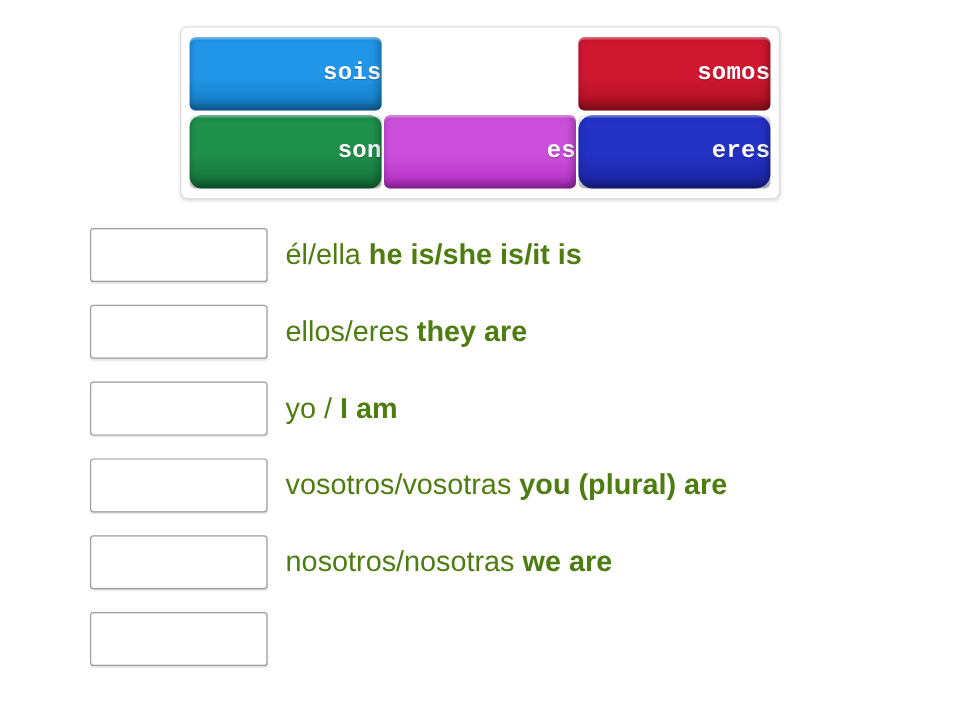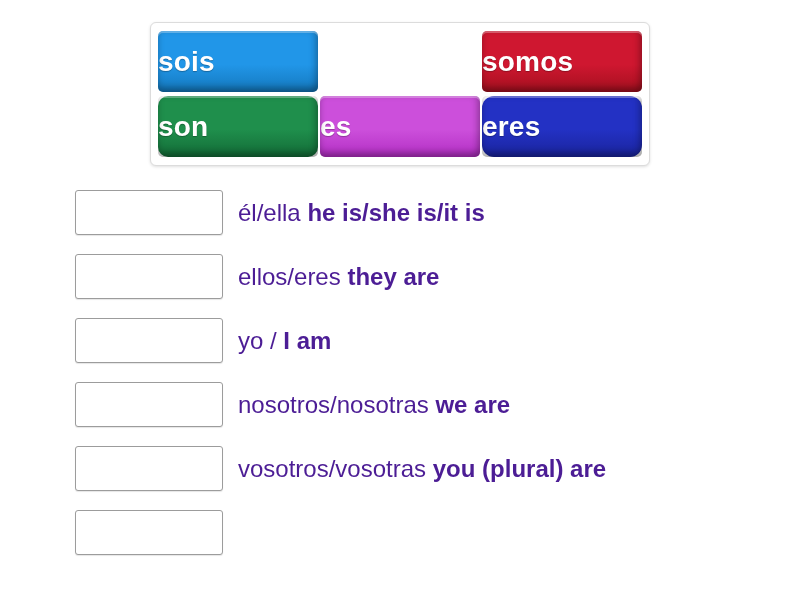--- a/index.html
+++ b/index.html
@@ -38,30 +38,31 @@
     flex-direction: row;
     justify-content: space-between;
     height: 61px;
   }
   .tile {
     width: 160px;
     height: 61px;
     border-radius: 5px;
     display: flex;
     align-items: center;
-    justify-content: flex-start;
+    justify-content: flex-end;
     color: #ffffff;
-    font-size: 28px;
+    font-size: 20px;
     font-weight: bold;
     letter-spacing: 0.2px;
     text-shadow: 0 1px 1px rgba(0,0,0,0.28);
     cursor: move;
     user-select: none;
     position: relative;
     box-sizing: border-box;
+    font-family: Liberation Mono, monospace;
   }
   
   .tile::after {
     content: "";
     position: absolute;
     left: 0; right: 0; top: 0; bottom: 0;
     border-radius: 5px;
     pointer-events: none;
     box-shadow:
       inset 0 2px 0 rgba(255,255,255,0.30),
@@ -90,21 +91,21 @@
     background: #ffffff;
     border: 1px solid #9c9c9c;
     border-radius: 3px;
     box-shadow: 0 1px 1px rgba(0,0,0,0.10);
     flex: 0 0 auto;
   }
   .answer-text {
     margin-left: 15px;
     font-size: 24px;
     line-height: 28px;
-    color: #4c1d95;
+    color: #4d7c0f;
     white-space: nowrap;
   }
   .answer-text .es-part { font-weight: normal; }
   .answer-text .en-part { font-weight: bold; }
 </style>
 </head>
 <body>
 
 <div id="word-bank">
 
@@ -150,28 +151,28 @@
   <div class="answer-row">
     <div class="drop-zone"></div>
     <div class="answer-text">
       <span class="es-part">yo / </span><span class="en-part">I am</span>
     </div>
   </div>
 
   <div class="answer-row">
     <div class="drop-zone"></div>
     <div class="answer-text">
-      <span class="es-part">nosotros/nosotras </span><span class="en-part">we are</span>
+      <span class="es-part">vosotros/vosotras </span><span class="en-part">you (plural) are</span>
     </div>
   </div>
 
   <div class="answer-row">
     <div class="drop-zone"></div>
     <div class="answer-text">
-      <span class="es-part">vosotros/vosotras </span><span class="en-part">you (plural) are</span>
+      <span class="es-part">nosotros/nosotras </span><span class="en-part">we are</span>
     </div>
   </div>
 
   <div class="answer-row">
     <div class="drop-zone"></div>
   </div>
 
 </div>
 
 </body></html>

